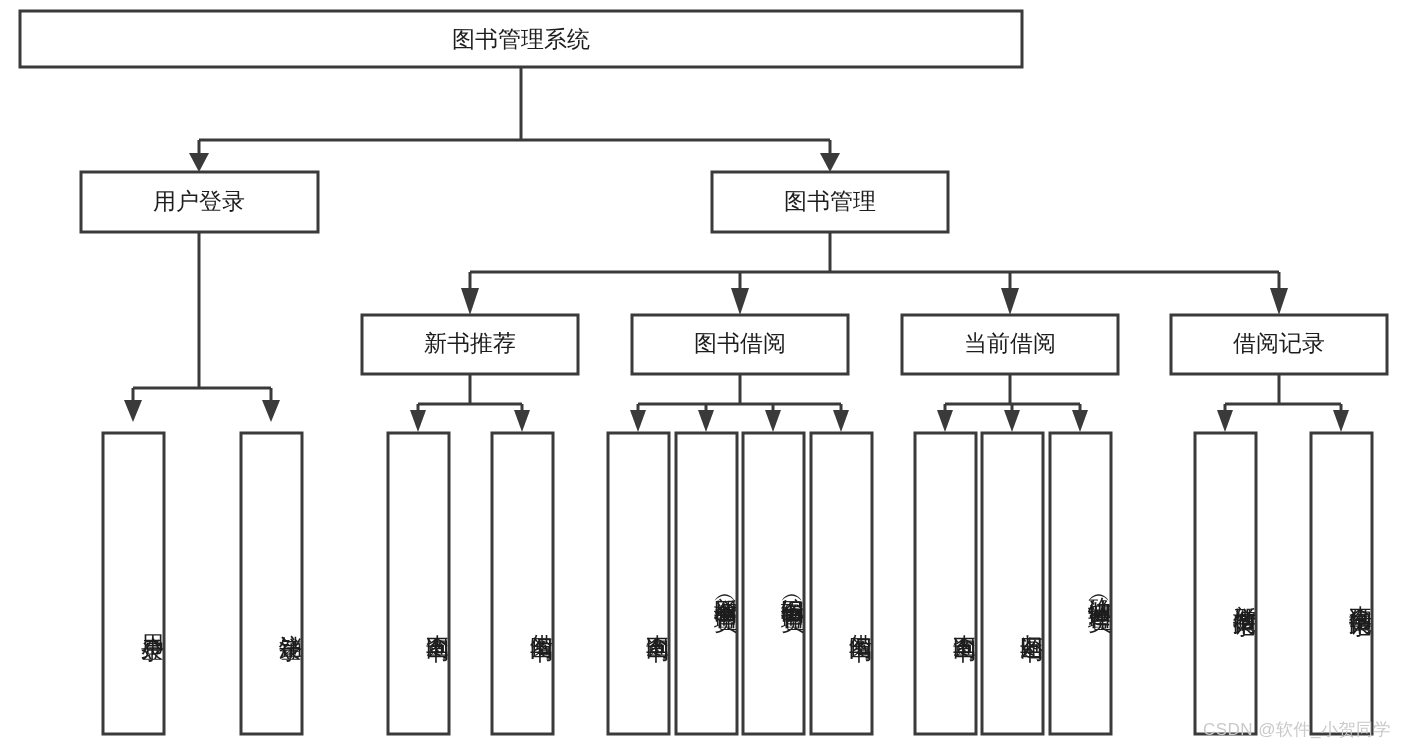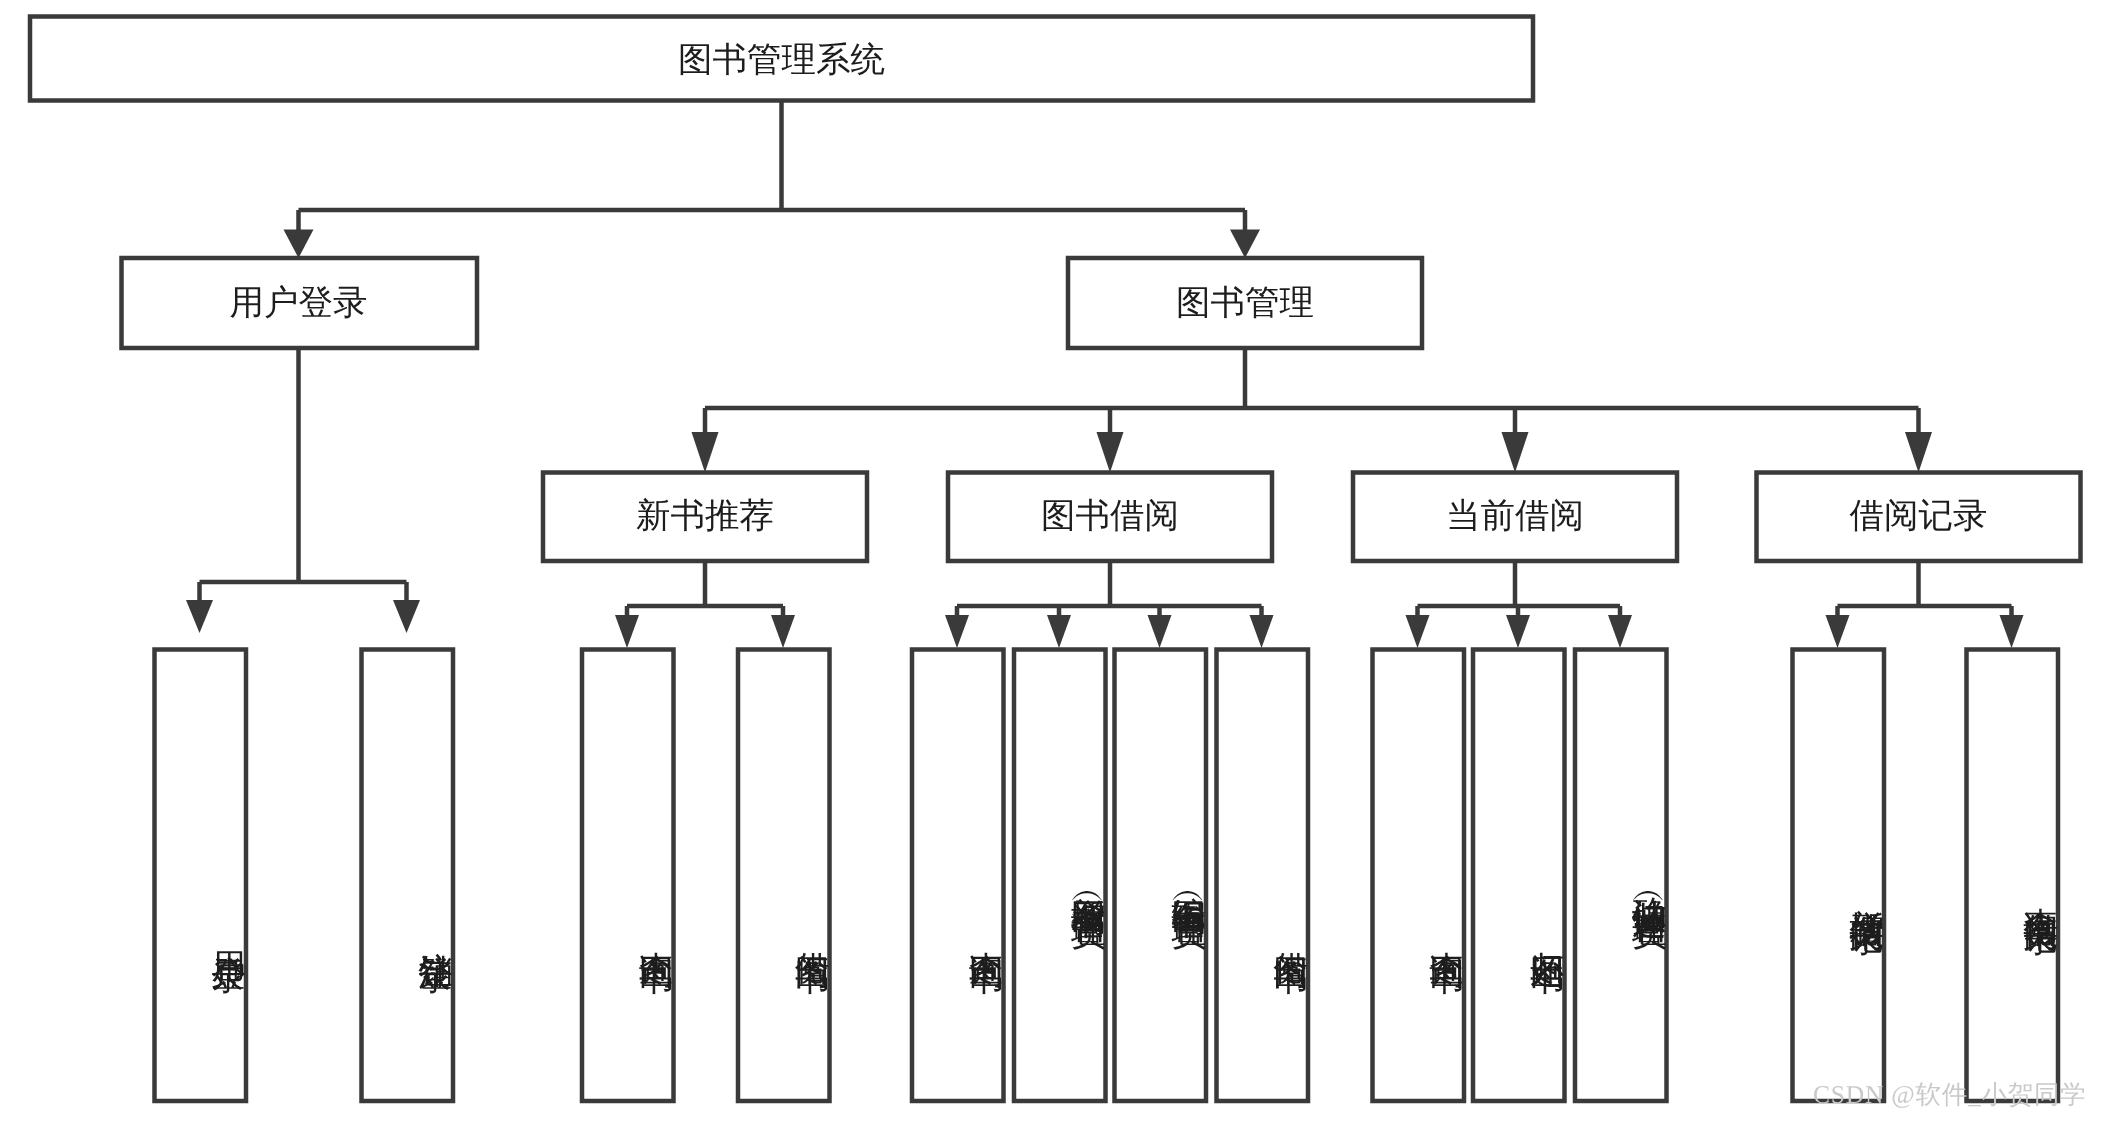--- a/index.html
+++ b/index.html
@@ -60,21 +60,21 @@
     white-space: nowrap;
     display: flex;
     align-items: flex-start;
     justify-content: center;
     pointer-events: none;
   }
   .watermark {
     position: absolute;
     right: 14px;
     bottom: 6px;
-    font-family: Liberation Serif, serif;
+    font-family: Liberation Sans, sans-serif;
     font-size: 17px;
     color: #c9c9c9;
     letter-spacing: 0.5px;
     white-space: nowrap;
   }
 </style>
 </head>
 <body>
 
 <div id="diagram-root">

